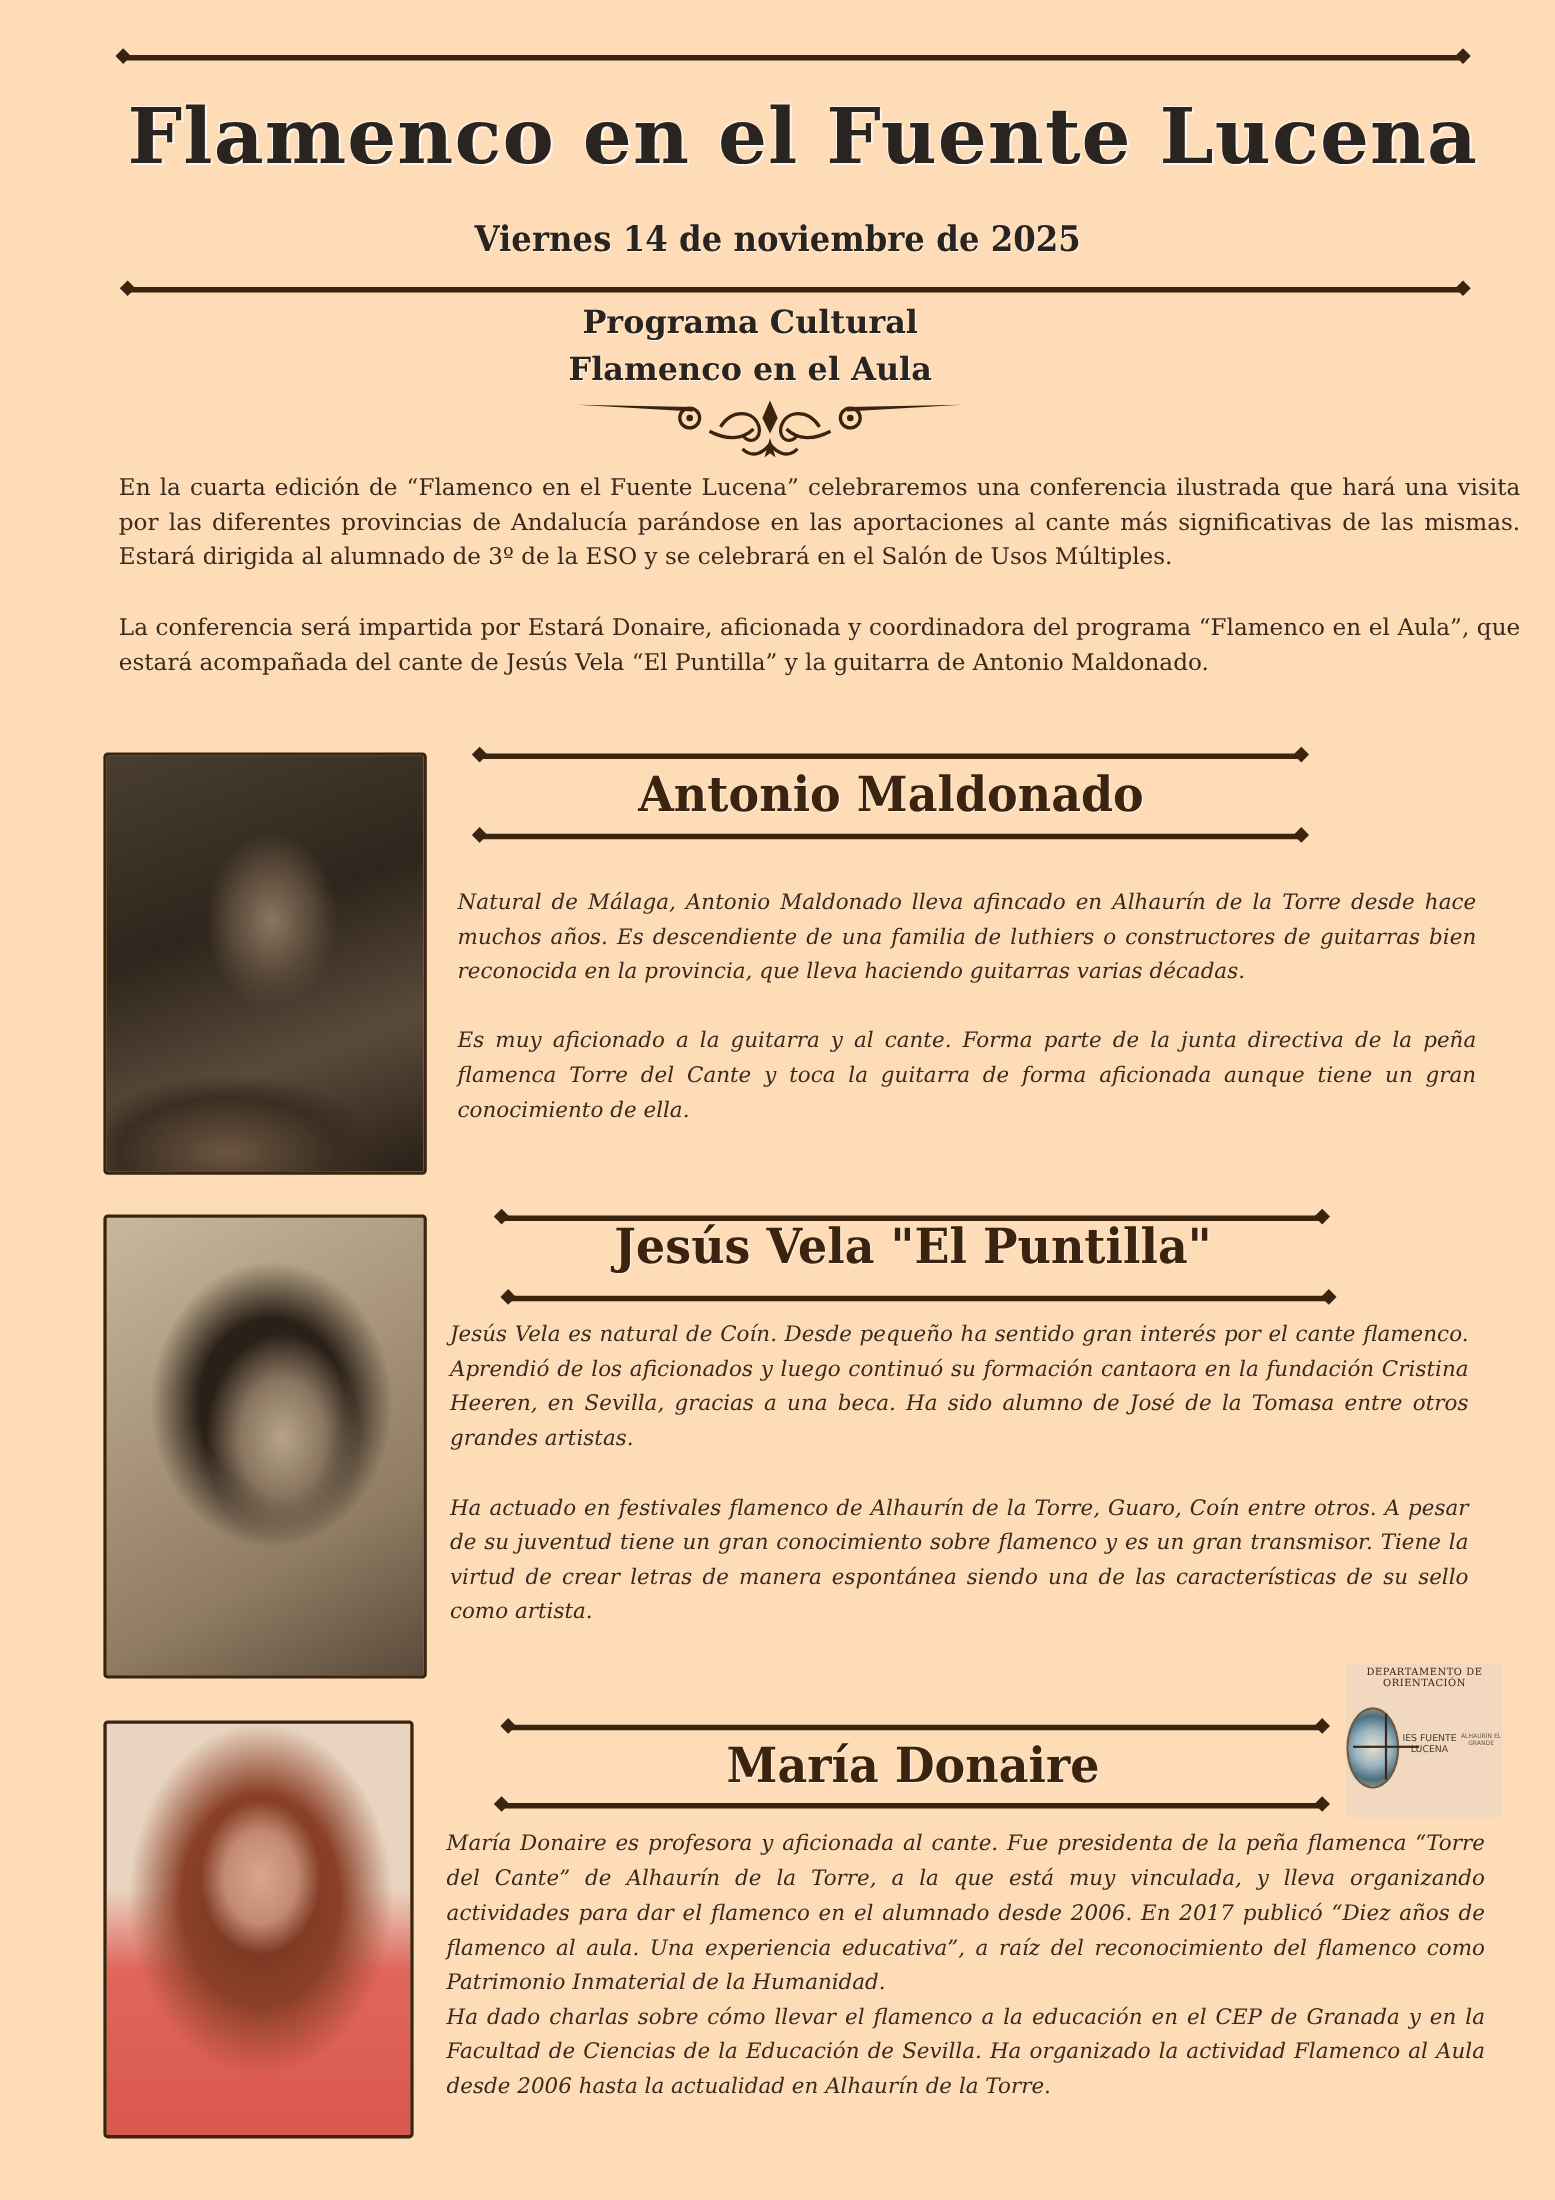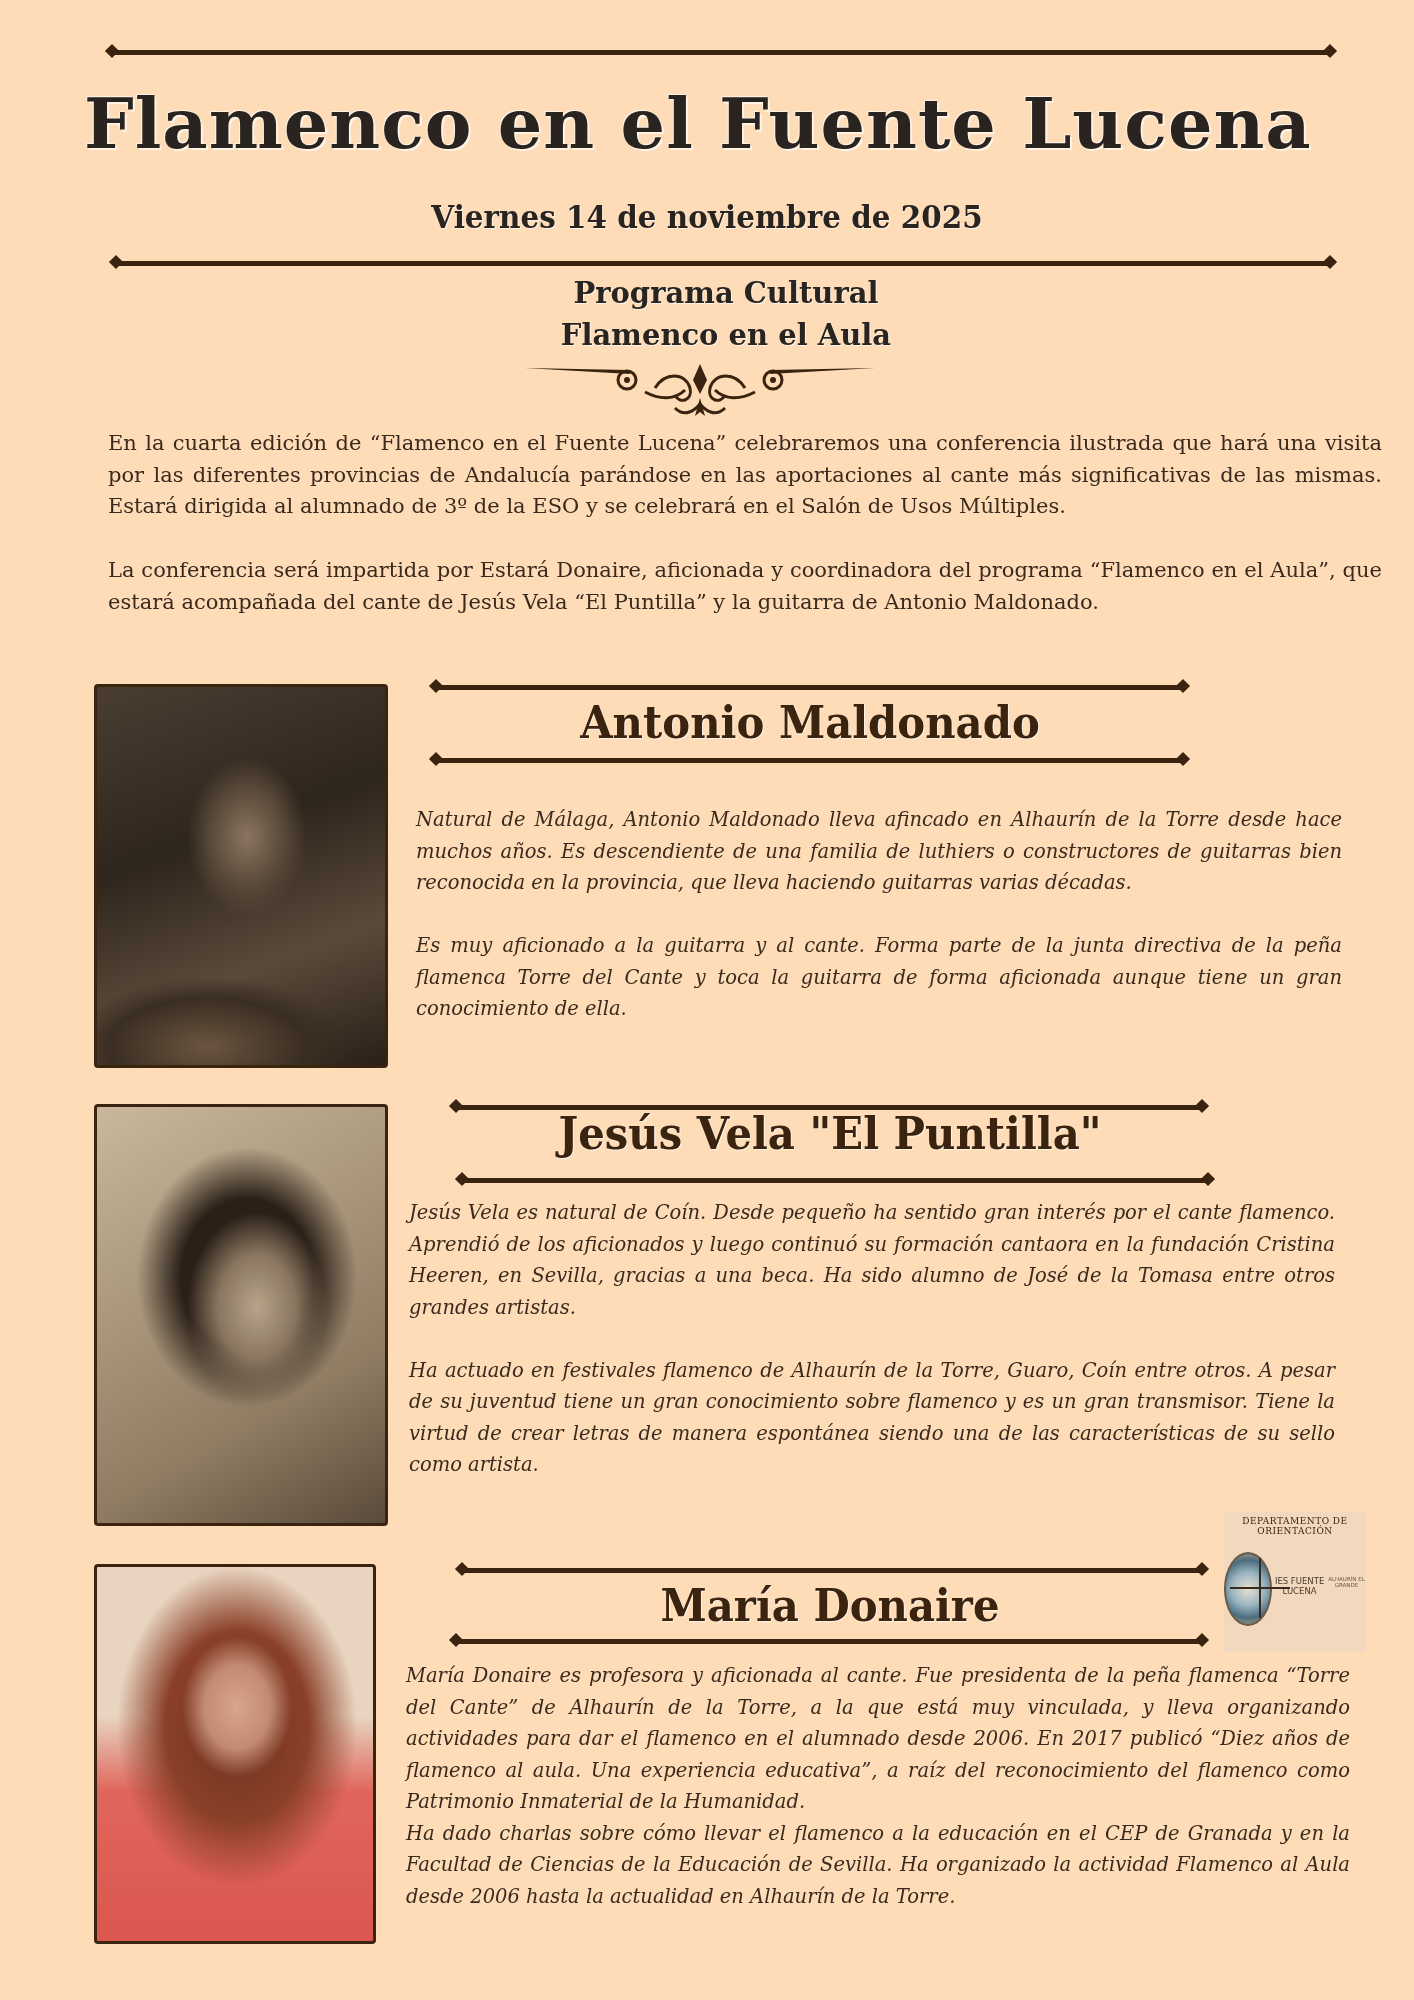--- a/index.html
+++ b/index.html
@@ -25,40 +25,40 @@
     background: #3a2410;
     transform: rotate(45deg);
   }
   .rule::before { left: -5px; }
   .rule::after { right: -5px; }
 
   .title {
     position: absolute;
     left: 0; width: 1414px; top: 82px;
     text-align: left;
-    padding-left: 84px;
+    padding-left: 116px;
     box-sizing: border-box;
     font-family: "DejaVu Serif", serif;
     font-weight: bold;
     font-size: 70px;
     letter-spacing: 1px;
     color: #2a2420;
     text-shadow: 2px 2px 0 #fff3e6, -1px -1px 0 #fff3e6;
   }
   .date {
     position: absolute; left: 0; width: 1414px; top: 198px;
     text-align: center;
     font-weight: bold; font-size: 32px;
     font-family: "DejaVu Serif", serif;
     color: #2a2420;
     text-shadow: 1px 1px 0 #fff3e6;
     transform: scaleX(0.92);
   }
   .program {
-    position: absolute; left: 516px; width: 420px; top: 272px;
+    position: absolute; left: 472px; width: 420px; top: 272px;
     text-align: center;
     font-weight: bold; font-size: 29px; line-height: 42px;
     color: #2a2420;
     text-shadow: 1px 1px 0 #fff3e6;
   }
   .ornament {
     position: absolute; left: 525px; top: 360px; width: 350px; height: 60px;
   }
   .intro {
     position: absolute; left: 108px; width: 1274px;

